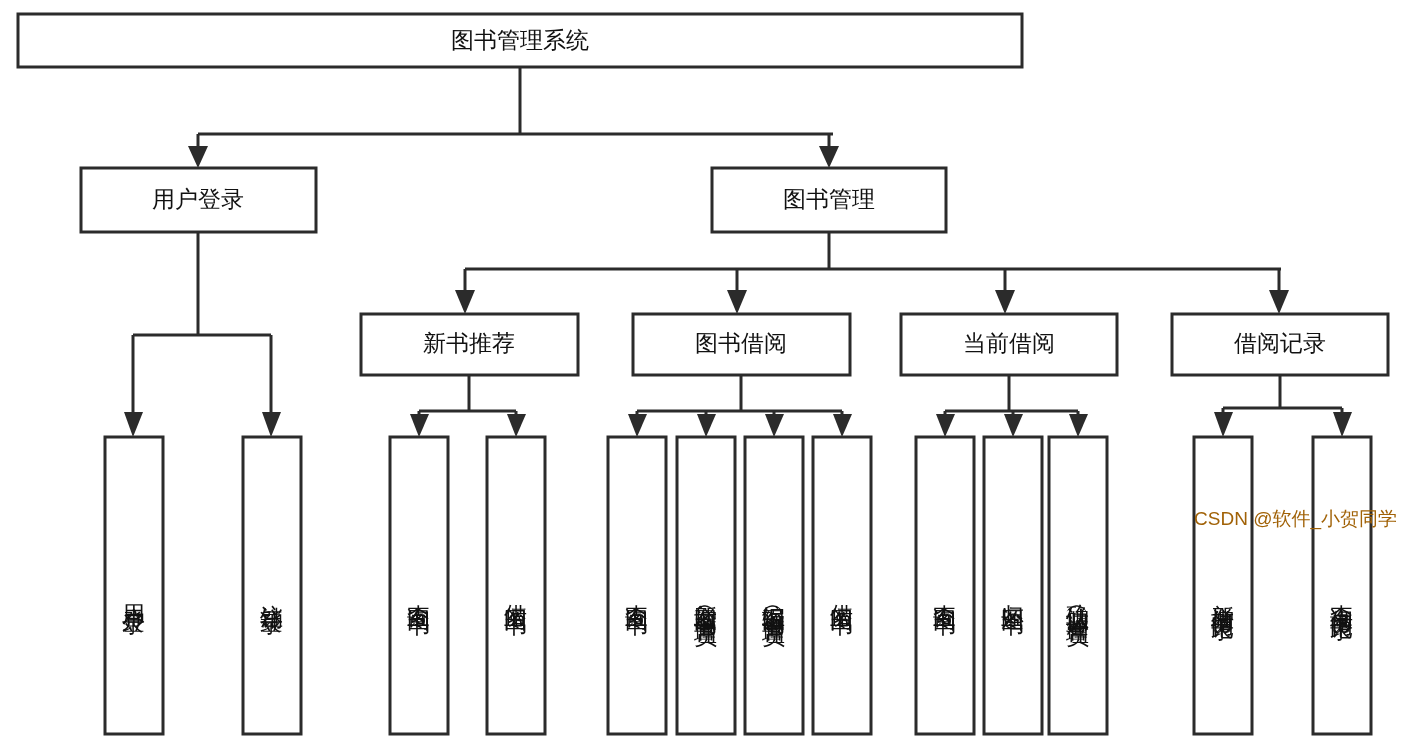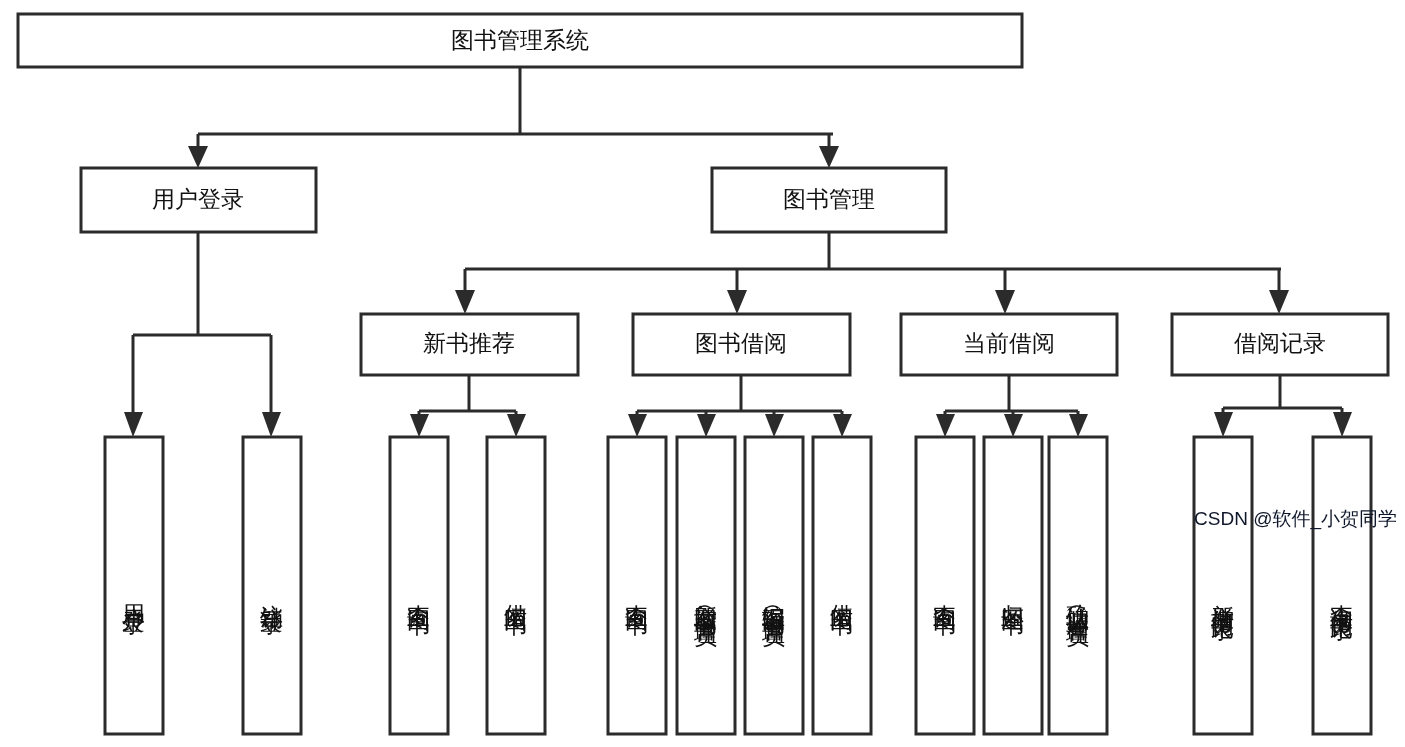--- a/index.html
+++ b/index.html
@@ -57,21 +57,21 @@
     text-orientation: upright;
     letter-spacing: 3px;
     dominant-baseline: central;
   }
   .watermark-text {
     position: absolute;
     right: 8px;
     bottom: 3px;
     font-family: "Liberation Sans", "DejaVu Sans", sans-serif;
     font-size: 19px;
-    color: #0f172a;
+    color: #a16207;
     white-space: nowrap;
     user-select: none;
   }
 </style>
 </head>
 <body>
 
 <div id="diagram-root">
 
   <svg class="diagram-canvas" viewBox="0 0 1405 747">

